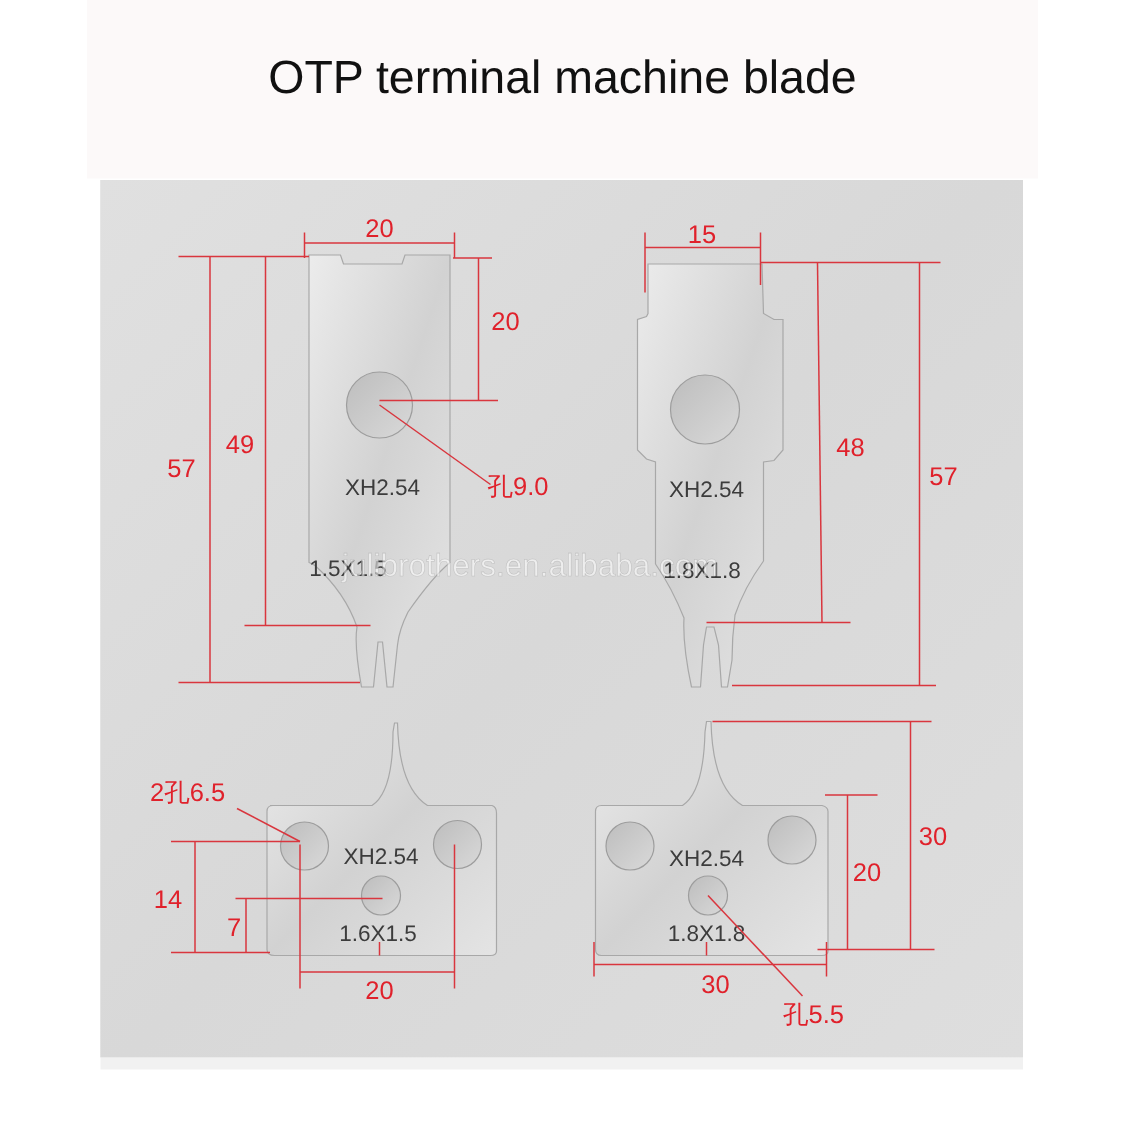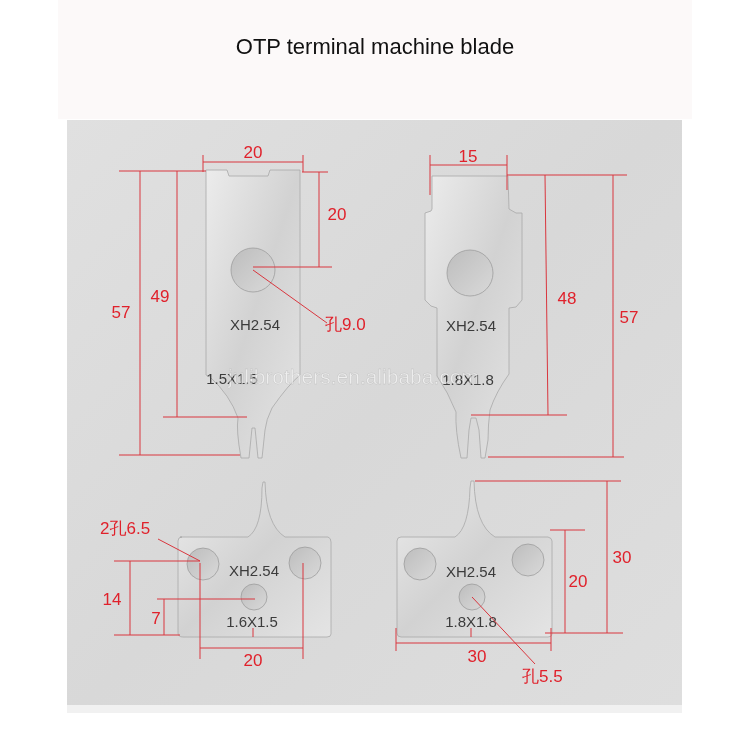--- a/index.html
+++ b/index.html
@@ -1,18 +1,18 @@
 <!DOCTYPE html>
 <html><head>
 <meta charset="utf-8">
 <style>
   html,body{margin:0;padding:0;background:#ffffff;}
   body{width:750px;height:750px;position:relative;overflow:hidden;font-family:"Liberation Sans",sans-serif;}
   .title-band{position:absolute;left:58px;top:0;width:634px;height:119px;background:#fcf9f9;}
-  .title{position:absolute;left:0;top:34px;width:100%;text-align:center;font-size:22px;color:#111;letter-spacing:0px;}
+  .title{position:absolute;left:0;top:34px;width:100%;text-align:center;font-size:31px;color:#111;letter-spacing:0px;}
   .panel{position:absolute;left:67px;top:120px;width:615px;height:585px;background:#dcdcdc;
          background-image:linear-gradient(135deg,#e0e0e0 0%,#d8d8d8 50%,#dedede 100%);}
   .shadow{position:absolute;left:67px;top:705px;width:615px;height:8px;background:#f1f1f1;}
   svg{position:absolute;left:0;top:0;}
   .dim{fill:#e0212b;font-family:"Liberation Sans",sans-serif;font-size:17px;}
   .mark{fill:#3c3c3c;font-family:"Liberation Sans",sans-serif;font-size:15px;}
   .wm{fill:#ffffff;fill-opacity:0.55;stroke:#888;stroke-opacity:0.35;stroke-width:0.4;font-family:"Liberation Sans",sans-serif;font-size:21px;}
   .line{stroke:#d9363e;stroke-width:1;fill:none;}
 </style>
 </head>

